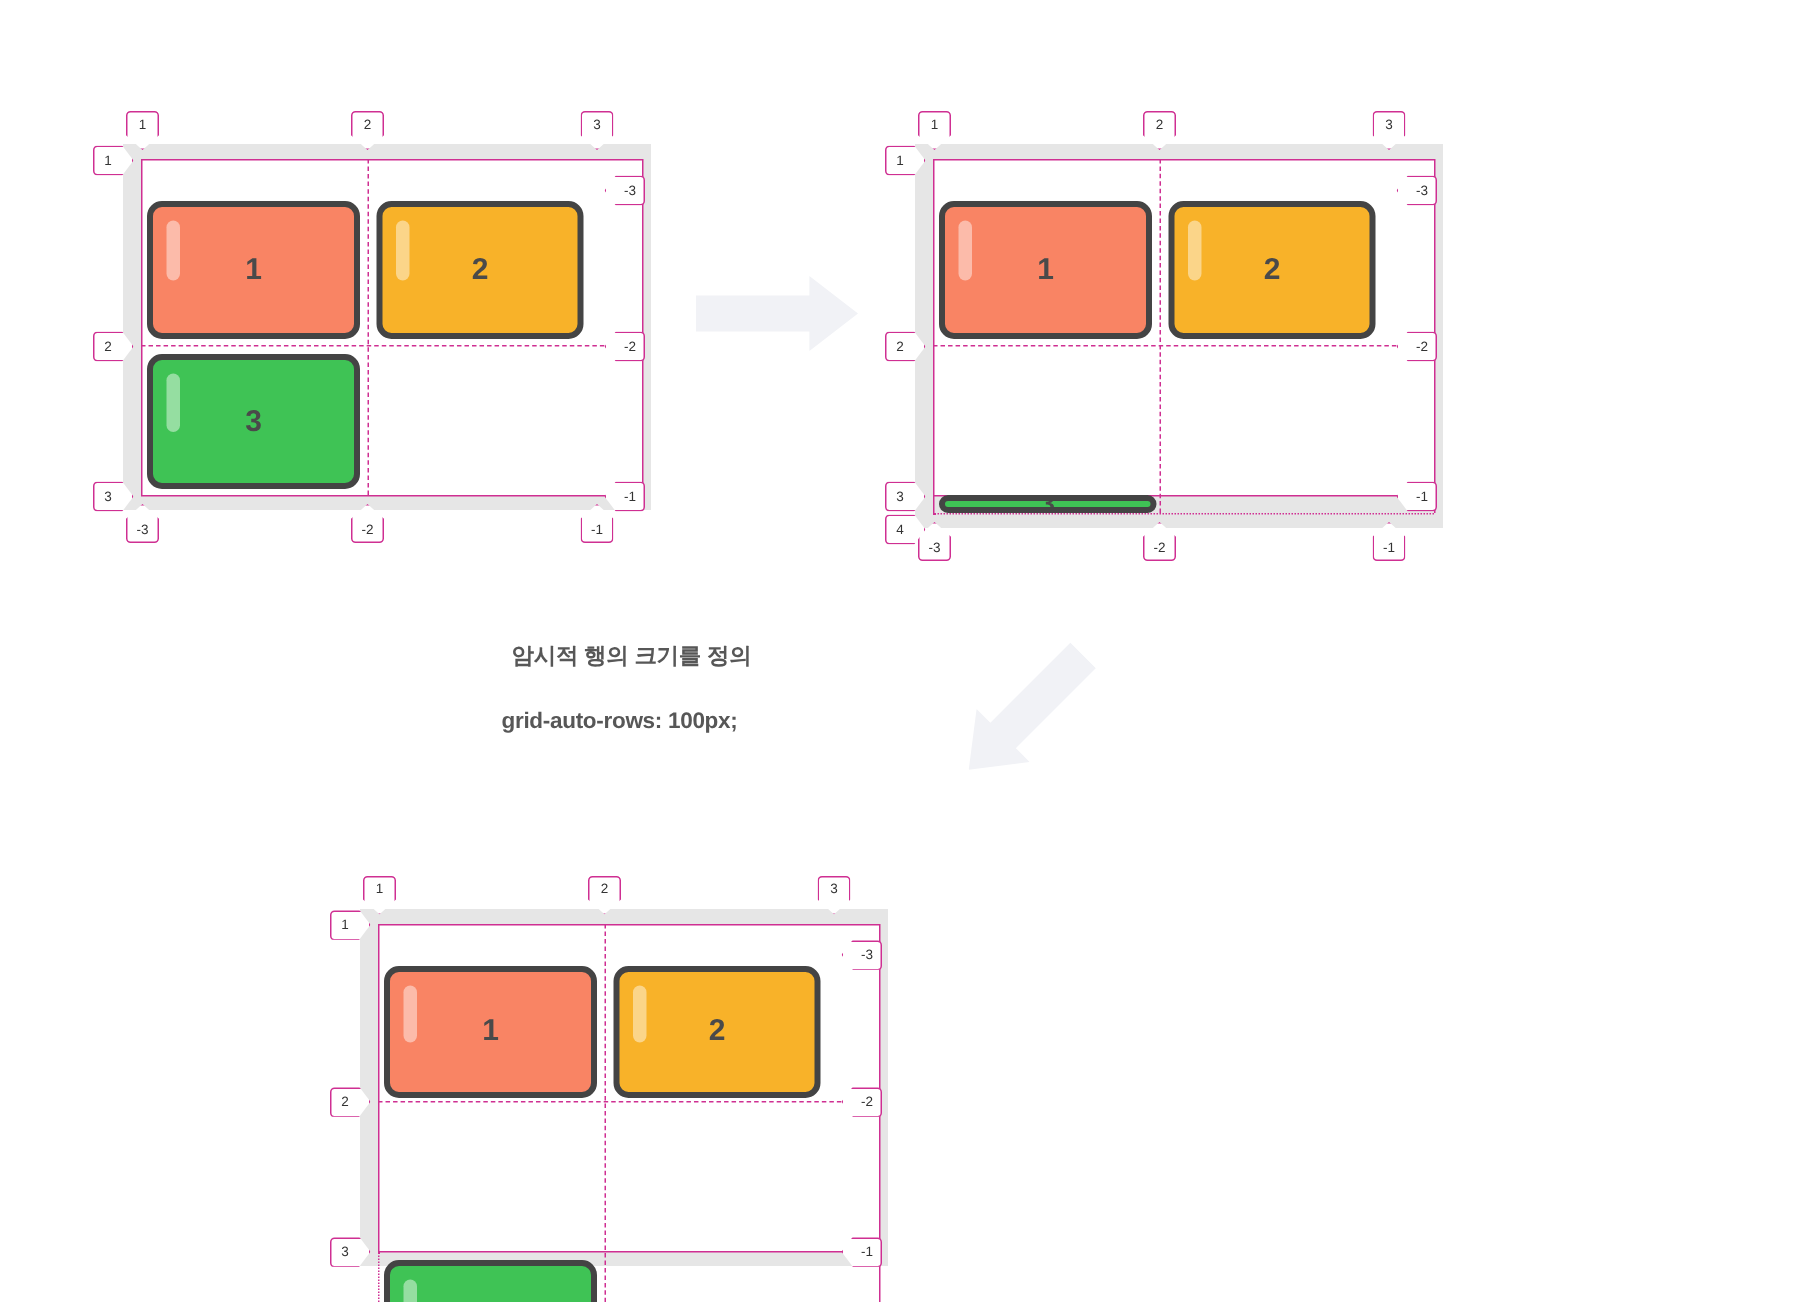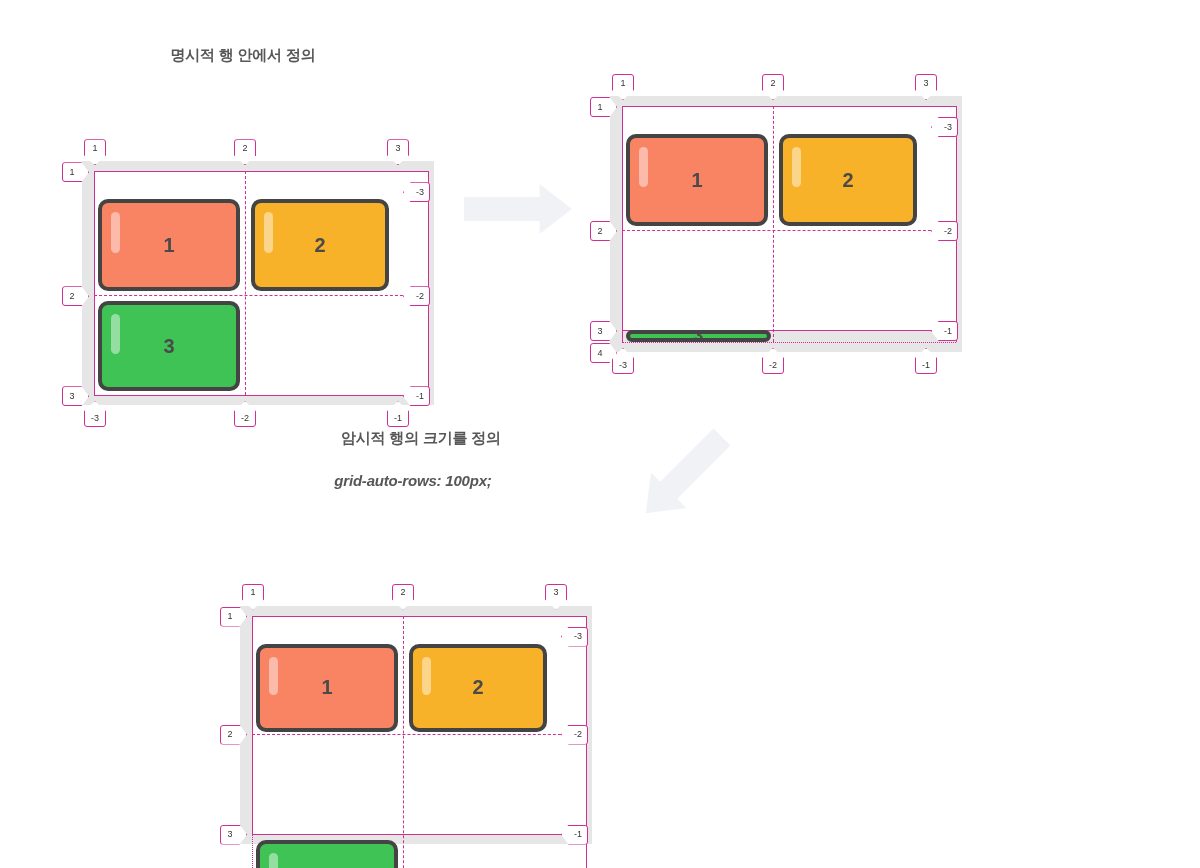--- a/index.html
+++ b/index.html
@@ -24,21 +24,20 @@
     text-align: center;
     font-size: 15px;
     font-weight: bold;
     color: #575757;
     line-height: 1.45;
     white-space: pre;
     letter-spacing: -0.2px;
   }
   .fig-title .sub {
     display: block;
-    font-style: italic;
   }
 
   
   .stage {
     position: relative;
   }
 
   
   .grey-band {
     position: absolute;
@@ -183,23 +182,20 @@
     background: #f1f2f6;
     clip-path: polygon(0 26%, 70% 26%, 70% 0, 100% 50%, 70% 100%, 70% 74%, 0 74%);
     transform: rotate(135deg);
   }
 </style>
 </head>
 <body>
 
 <div class="figure" id="fig1" style="left:0px; top:22px; width:470px;">
 
-  <div class="fig-title">
-    <span>명시적 행 안에서 정의</span>
-  </div>
 
   <div class="stage" style="position:relative; height:340px;">
 
     <div class="grey-band" style="left:82px; top:74px; width:352px; height:244px;"></div>
 
     <div class="white-plate" style="left:94px; top:84px; width:334px; height:224px;"></div>
 
     <div class="gl h" style="left:94px; top:84px; width:334px;"></div>
     <div class="gl h" style="left:94px; top:308px; width:334px;"></div>
     <div class="gl v" style="left:94px; top:84px; height:224px;"></div>

